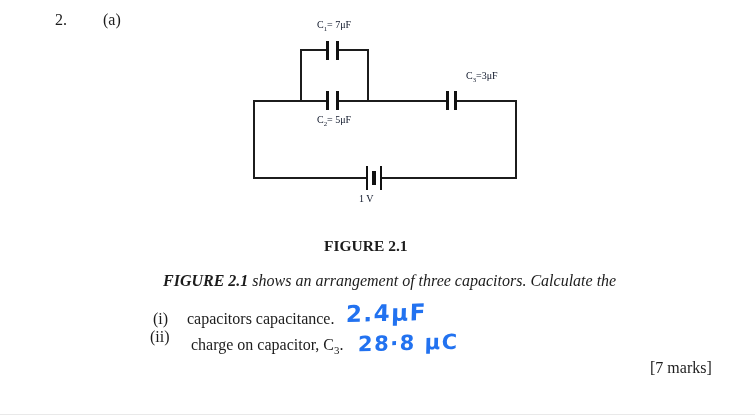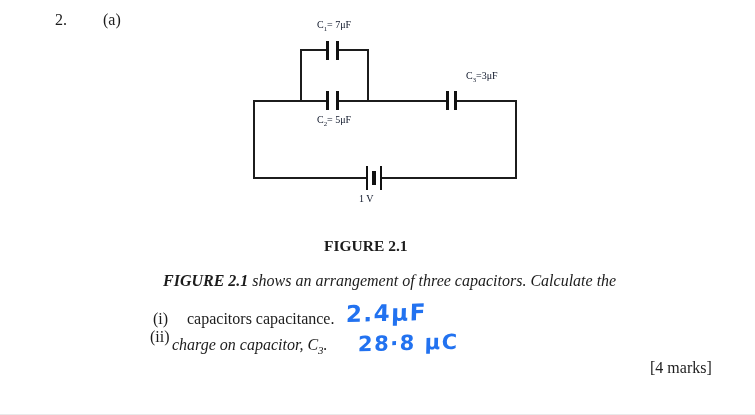--- a/index.html
+++ b/index.html
@@ -85,19 +85,19 @@
 
   <span class="abs caption" style="left:324px;top:237px;">FIGURE 2.1</span>
 
   <span class="abs txt" style="left:163px;top:272px;font-style:italic;"><span class="bold">FIGURE 2.1</span><span> shows an arrangement of three capacitors. Calculate the</span></span>
 
   <span class="abs txt" style="left:153px;top:310px;">(i)</span>
   <span class="abs txt" style="left:187px;top:310px;">capacitors capacitance.</span>
   <span class="abs hw hw1" style="left: 346px; top: 300px; color: rgb(34, 114, 240);">2.4μF</span>
 
   <span class="abs txt" style="left:150px;top:328px;">(ii)</span>
-  <span class="abs txt" style="left:172px;top:336px;font-style:italic;"><span>charge on capacitor, C</span><sub>3</sub><span>.</span></span>
+  <span class="abs txt" style="left:191px;top:336px;"><span>charge on capacitor, C</span><sub>3</sub><span>.</span></span>
   <span class="abs hw hw2" style="left: 358px; top: 331px; color: rgb(34, 114, 240);">28·8 μC</span>
 
-  <span class="abs marks" style="left:650px;top:359px;">[4 marks]</span>
+  <span class="abs marks" style="left:650px;top:359px;">[7 marks]</span>
 
   <div class="bottom-edge"></div>
 </div>
 
 </body></html>

